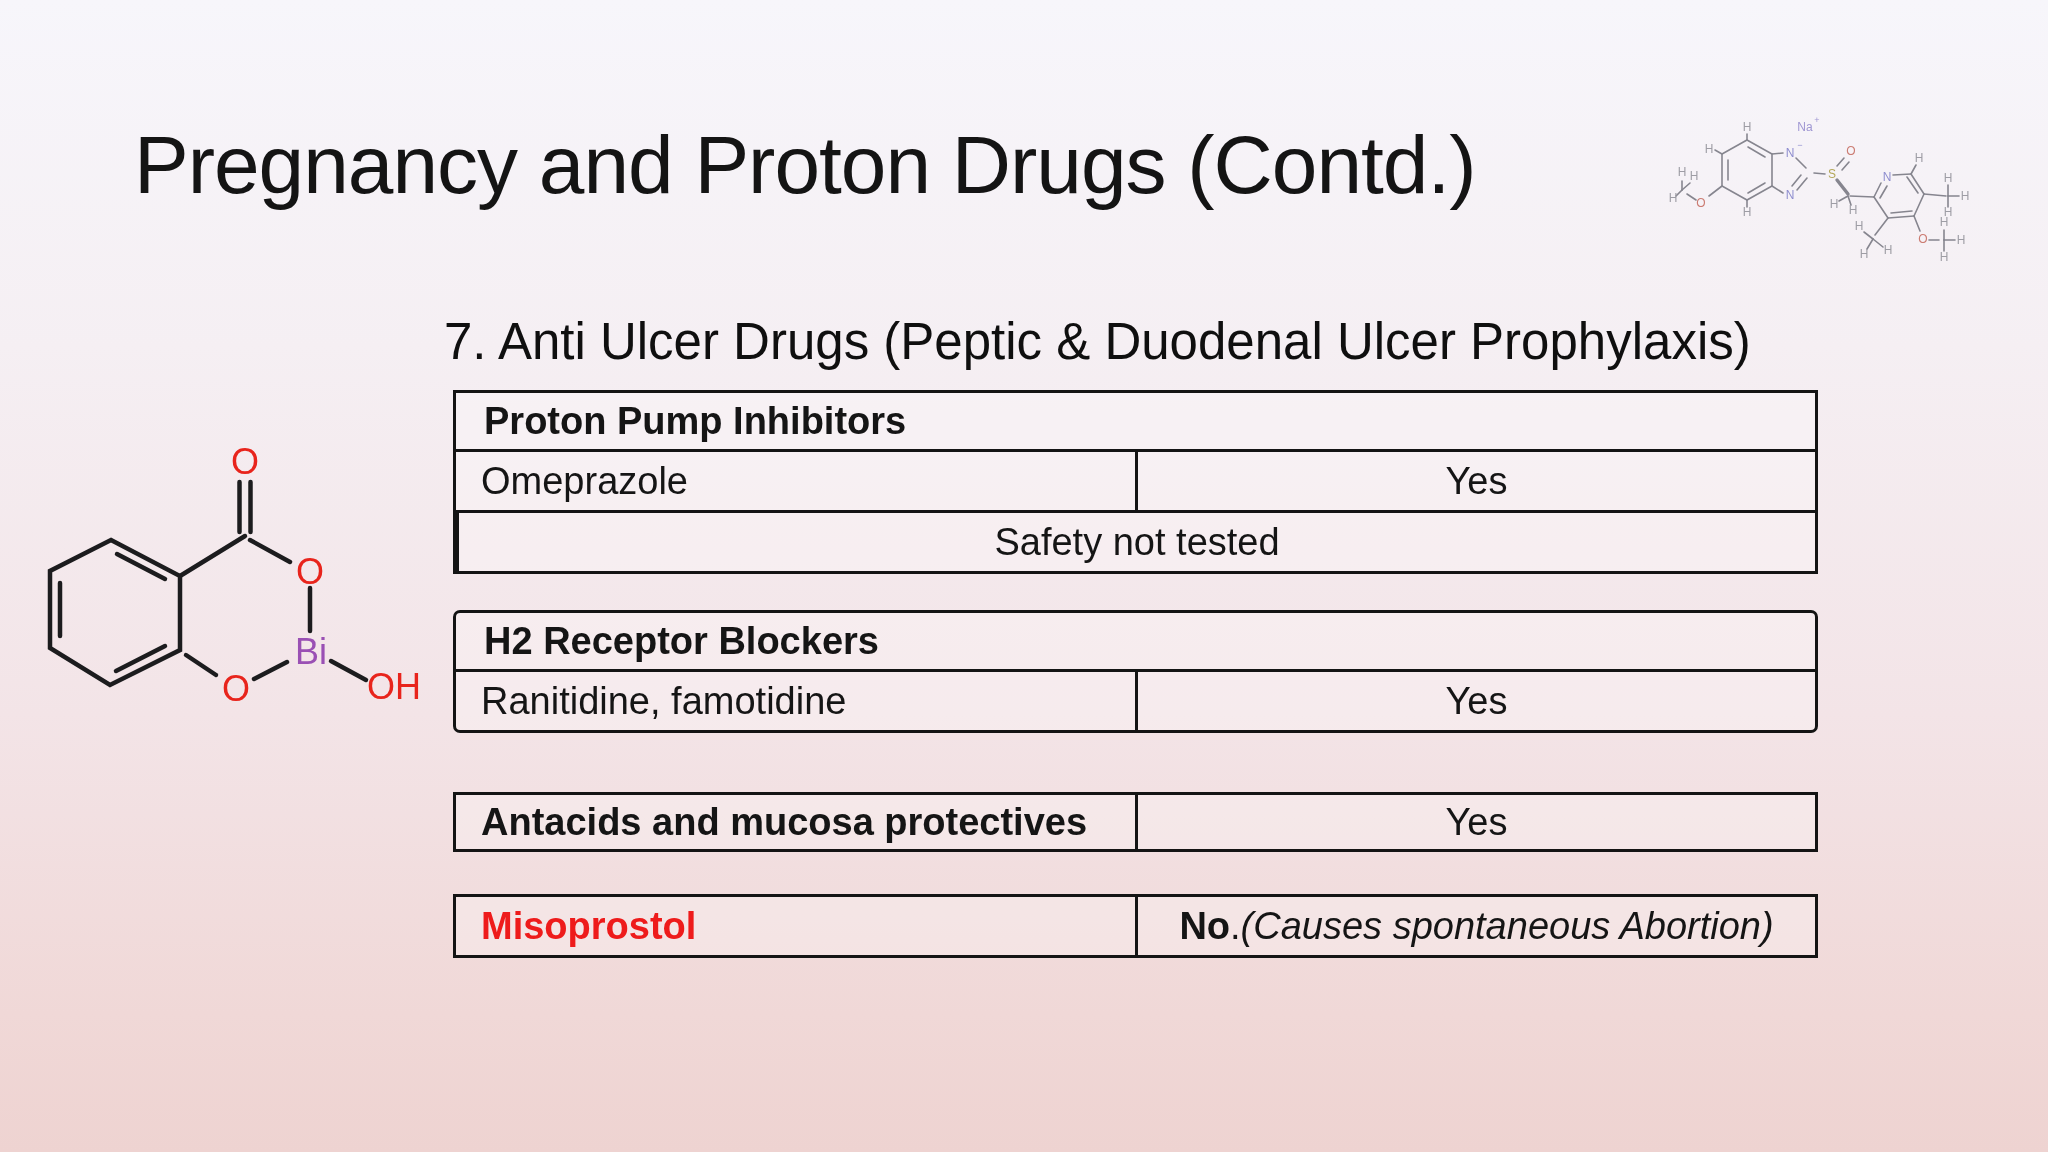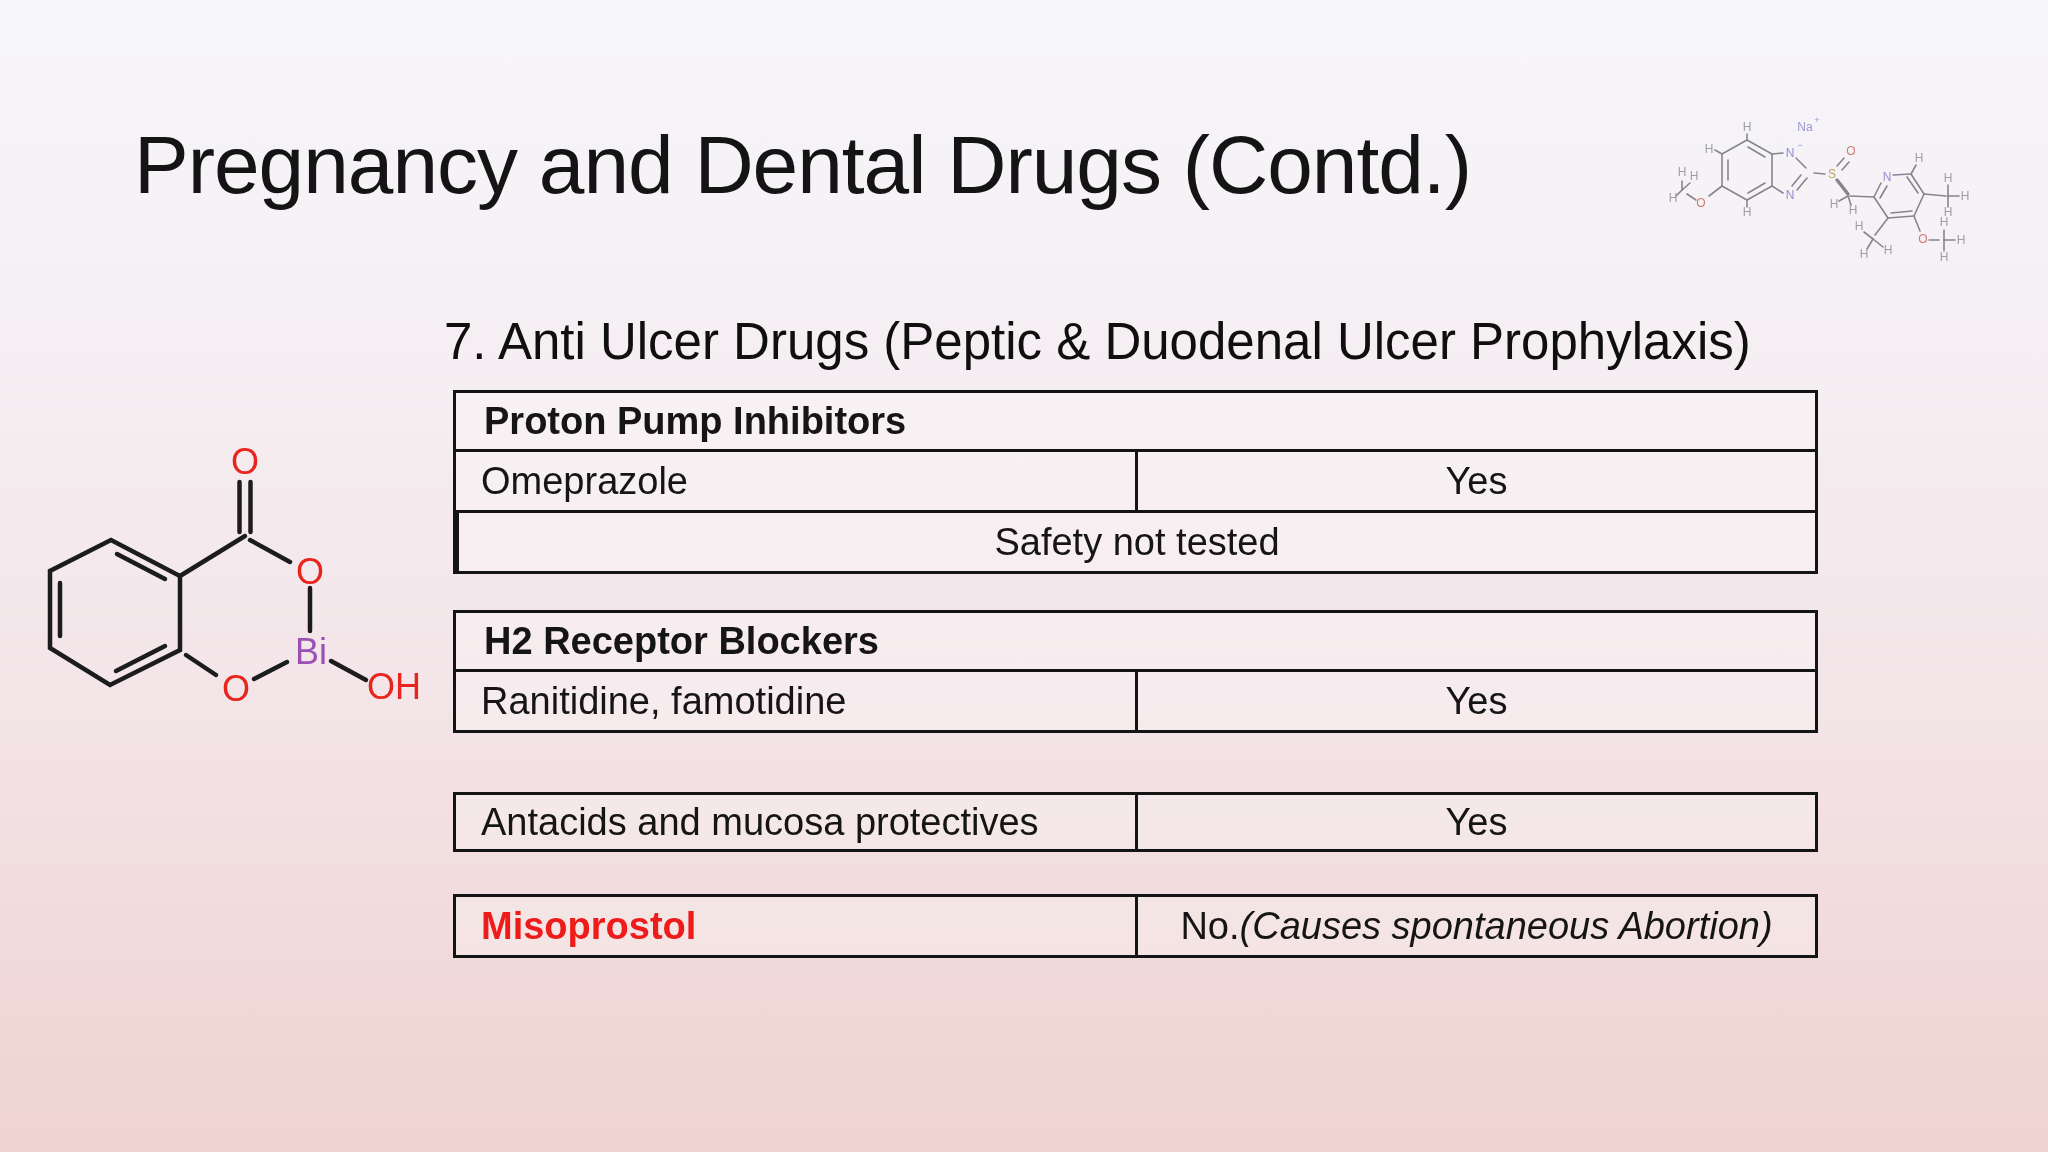--- a/index.html
+++ b/index.html
@@ -20,39 +20,39 @@
   .tbl{
     position:absolute;left:453px;width:1365px;
     border:3px solid #141414;background:rgba(255,255,255,0.25);
     box-sizing:border-box;font-size:38px;color:#151515;
   }
   .tbl > div + div{border-top:3px solid #141414;}
   .hdr{display:flex;align-items:center;padding-left:28px;font-weight:700;}
   .row{display:flex;}
   .cl{flex:0 0 679px;display:flex;align-items:center;padding-left:25px;box-sizing:border-box;}
   .cr{flex:1;border-left:3px solid #141414;display:flex;align-items:center;justify-content:center;text-align:right;}
-  .bold{font-weight:400;}
+  .bold{font-weight:700;}
   .red{color:#ee1b1b;font-weight:700;}
   .it{font-style:italic;}
   #t1{top:390px;} #t1 .hdr{height:56px;} #t1 .row{height:58px;}
-  #t2{top:610px;} #t2 .hdr{height:56px;} #t2 .row{height:58px;}
+  #t2{top:610px;border-radius:7px;} #t2 .hdr{height:56px;} #t2 .row{height:58px;}
   #t3{top:792px;} #t3 .row{height:54px;}
   #t4{top:894px;} #t4 .row{height:58px;}
   .mol-left{position:absolute;left:28px;top:428px;}
   .mol-right{position:absolute;left:1668px;top:112px;opacity:.85;}
   .mol-left text{font-family:"Liberation Sans",sans-serif;font-size:36px;}
   .mol-right text{font-family:"Liberation Sans",sans-serif;font-size:12px;}
   .mol-right text.sm{font-size:9px;}
 </style>
 </head>
 <body>
 
 <div class="slide">
 
-  <h1 class="title">Pregnancy and Dental Drugs (Contd.)</h1>
+  <h1 class="title">Pregnancy and Proton Drugs (Contd.)</h1>
 
   <svg class="mol-right" width="370" height="195" viewBox="0 0 370 195">
     <g fill="none" stroke-width="1.6" stroke-linecap="round" stroke="#73737d">
 
       <path d="M79,28 L104,42 L104,74 L79,88 L54,74 L54,42 Z"></path>
       <path d="M60,48 L60,68"></path>
       <path d="M80,35 L97,45"></path>
       <path d="M97,71 L80,81"></path>
 
       <path d="M79,28 L79,22"></path>

